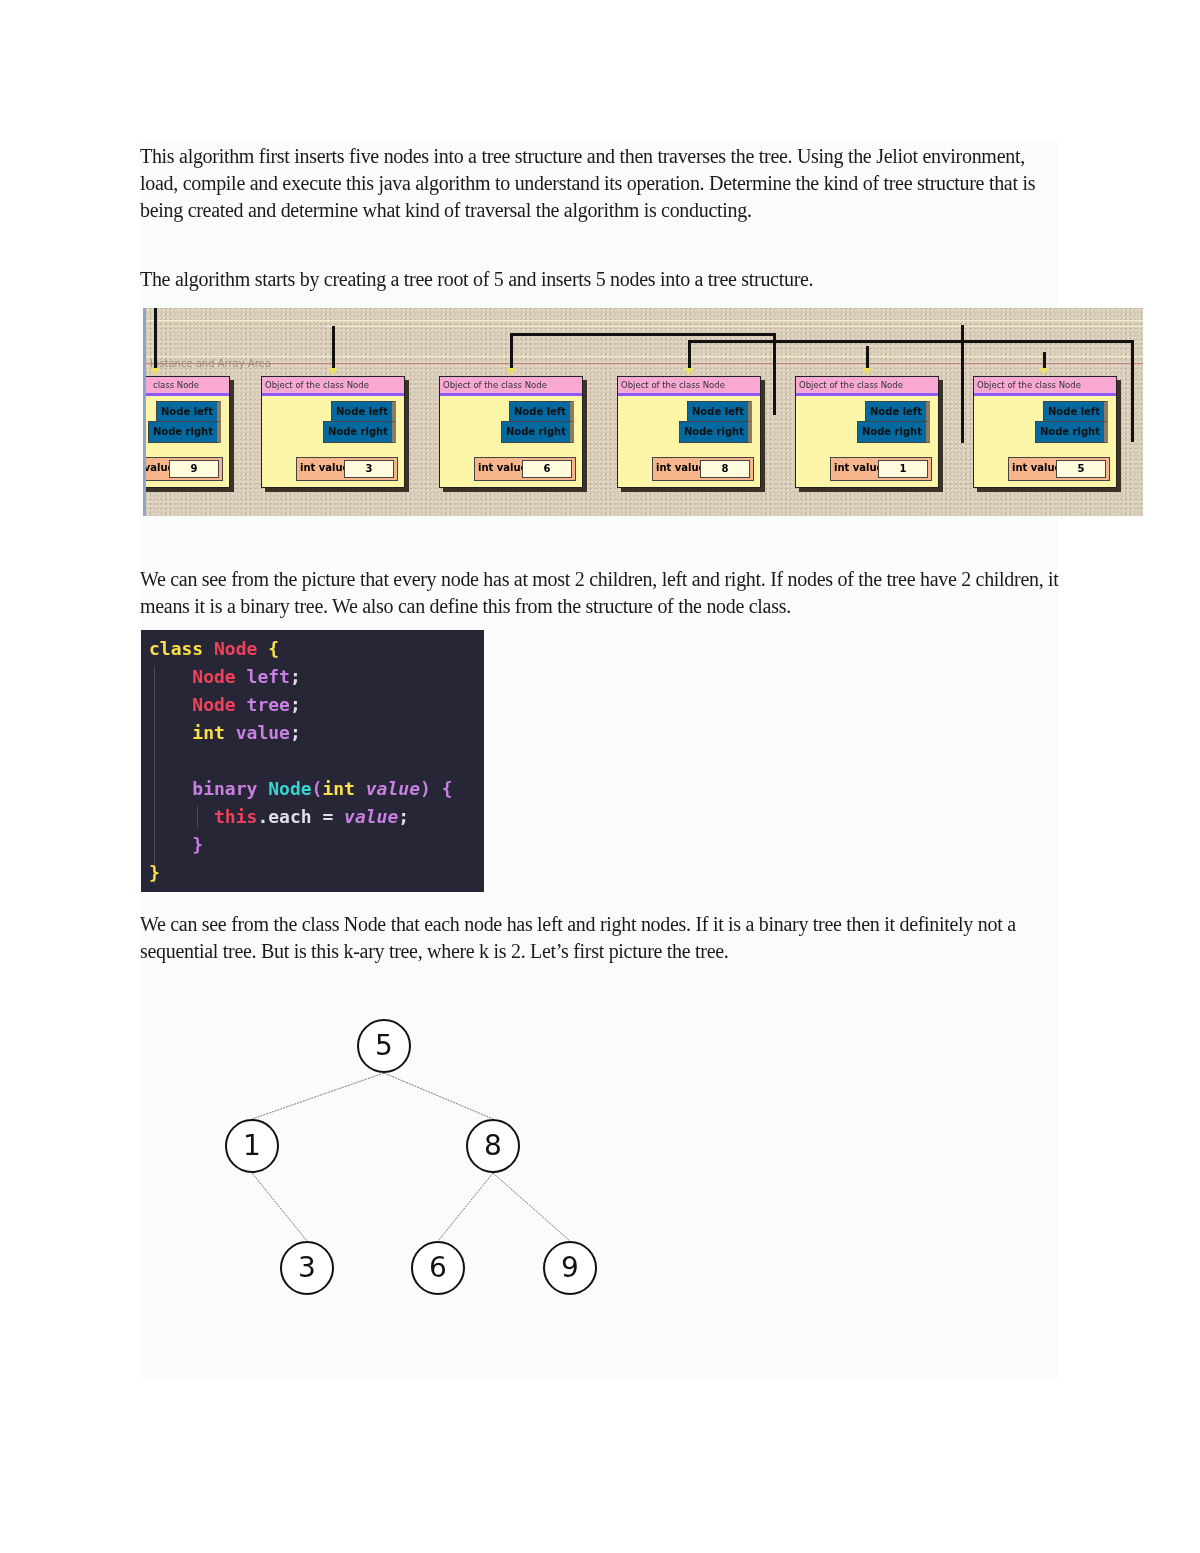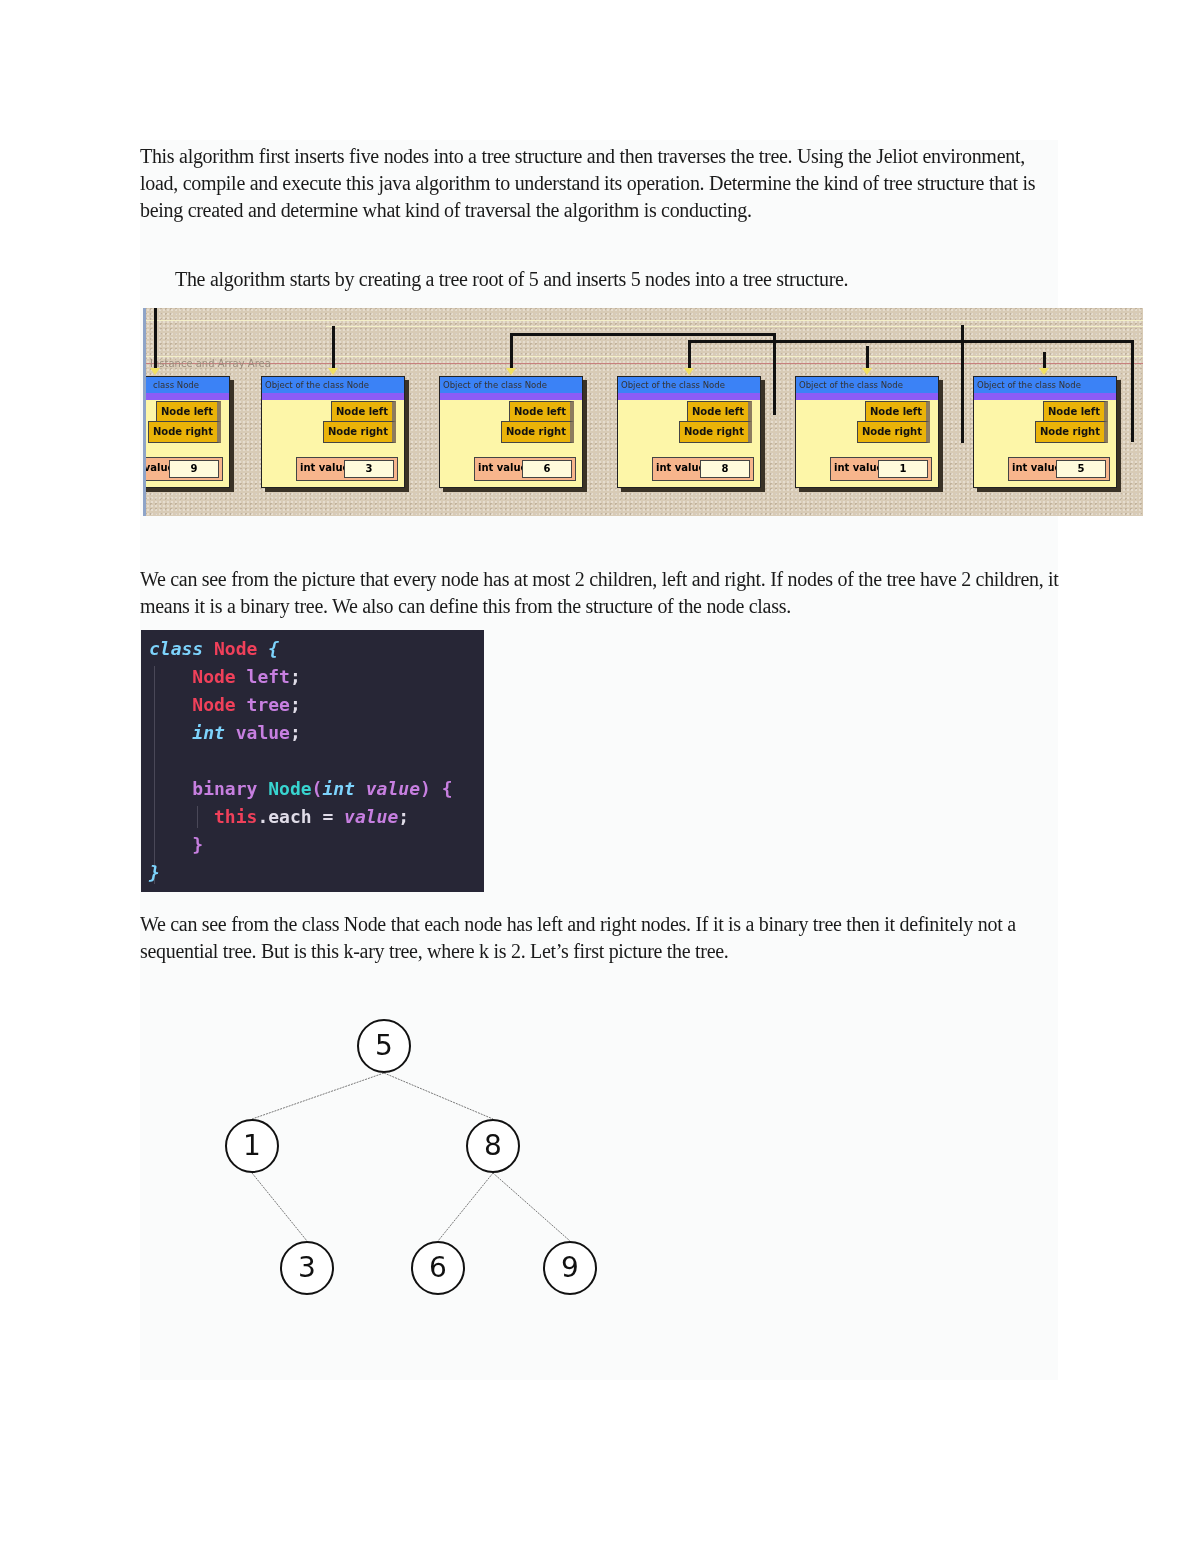--- a/index.html
+++ b/index.html
@@ -37,26 +37,26 @@
     position: absolute; width: 0; height: 0;
     border-left: 5px solid transparent; border-right: 5px solid transparent;
     border-top: 7px solid #f0e060;
   }
   .obj {
     position: absolute; top: 68px; width: 142px; height: 110px;
     background: #fdf6a8; border: 1px solid #222;
     box-shadow: 4px 4px 0 #3a3226;
   }
   .obj .obj-title {
-    height: 16px; background: #3b82f6; border-bottom: 7px solid #8b5cf6;
+    height: 16px; background: #f9a8d4; border-bottom: 3px solid #8b5cf6;
     font-family: "DejaVu Sans", sans-serif; font-size: 8.5px; line-height: 16px;
     padding-left: 3px; color: #333; white-space: nowrap; overflow: hidden;
   }
   .obj .field {
-    position: absolute; right: 8px; height: 20px; background: #eab308;
+    position: absolute; right: 8px; height: 20px; background: #0369a1;
     border: 1px solid #444; border-right: 4px solid #8c7b5e;
     font-family: "DejaVu Sans", sans-serif; font-weight: bold; font-size: 10px;
     line-height: 20px; padding: 0 4px; color: #111; white-space: nowrap;
   }
   .obj .field.left { top: 24px; }
   .obj .field.right { top: 44px; }
   .obj .val-row {
     position: absolute; right: 6px; top: 80px; height: 22px; width: 100px;
     background: #f7b58c; border: 1px solid #444;
     font-family: "DejaVu Sans", sans-serif; font-weight: bold; font-size: 10px;
@@ -68,42 +68,42 @@
   }
   
   .code {
     position: absolute; left: 141px; top: 630px; width: 343px; height: 262px;
     background: #272636;
     font-family: "DejaVu Sans Mono", "Liberation Mono", monospace;
     font-size: 18px; font-weight: bold;
   }
   .code .line { position: absolute; white-space: pre; }
   .code .guide { position: absolute; width: 1px; background: #4a4858; }
-  .kw-yellow { color: #7dd3fc; font-style: italic; }
+  .kw-yellow { color: #fde047; }
   .kw-red { color: #f0405a; }
   .kw-purple { color: #c77fe0; }
   .kw-cyan { color: #38d4d0; }
   .kw-white { color: #e0dce8; }
   .kw-italic { font-style: italic; color: #c77fe0; }
   
   .tree { position: absolute; left: 140px; top: 990px; width: 520px; height: 320px; }
   .tree .node {
     position: absolute; width: 50px; height: 50px; border: 2px solid #111;
     border-radius: 50%; background: #fff; text-align: center;
     font-family: "DejaVu Sans", sans-serif; font-size: 28px; line-height: 50px; color: #111;
     transform: translate(-27px, -27px);
   }
 </style>
 </head>
 <body>
 
 <div class="page-content"></div>
 
 <p class="para" style="top:143px;">This algorithm first inserts five nodes into a tree structure and then traverses the tree. Using the Jeliot environment, load, compile and execute this java algorithm to understand its operation. Determine the kind of tree structure that is being created and determine what kind of traversal the algorithm is conducting.</p>
-<p class="para" style="top:266px;margin-left:35px;">The algorithm starts by creating a tree root of 5 and inserts 5 nodes into a tree structure.</p>
+<p class="para" style="top:266px;">The algorithm starts by creating a tree root of 5 and inserts 5 nodes into a tree structure.</p>
 
 <div class="jeliot">
   <div class="pale-line" style="left:0;right:0;top:12px;"></div>
   <div class="pale-line" style="left:180px;right:0;top:18px;"></div>
   <div class="pale-line" style="left:0;right:0;top:48px;"></div>
   <div class="red-line"></div>
   <div class="area-label">Instance and Array Area</div>
 
   <div class="wire" style="left:8px;top:0;width:3px;height:62px;"></div>
   <div class="wire" style="left:186px;top:18px;width:3px;height:44px;"></div>

